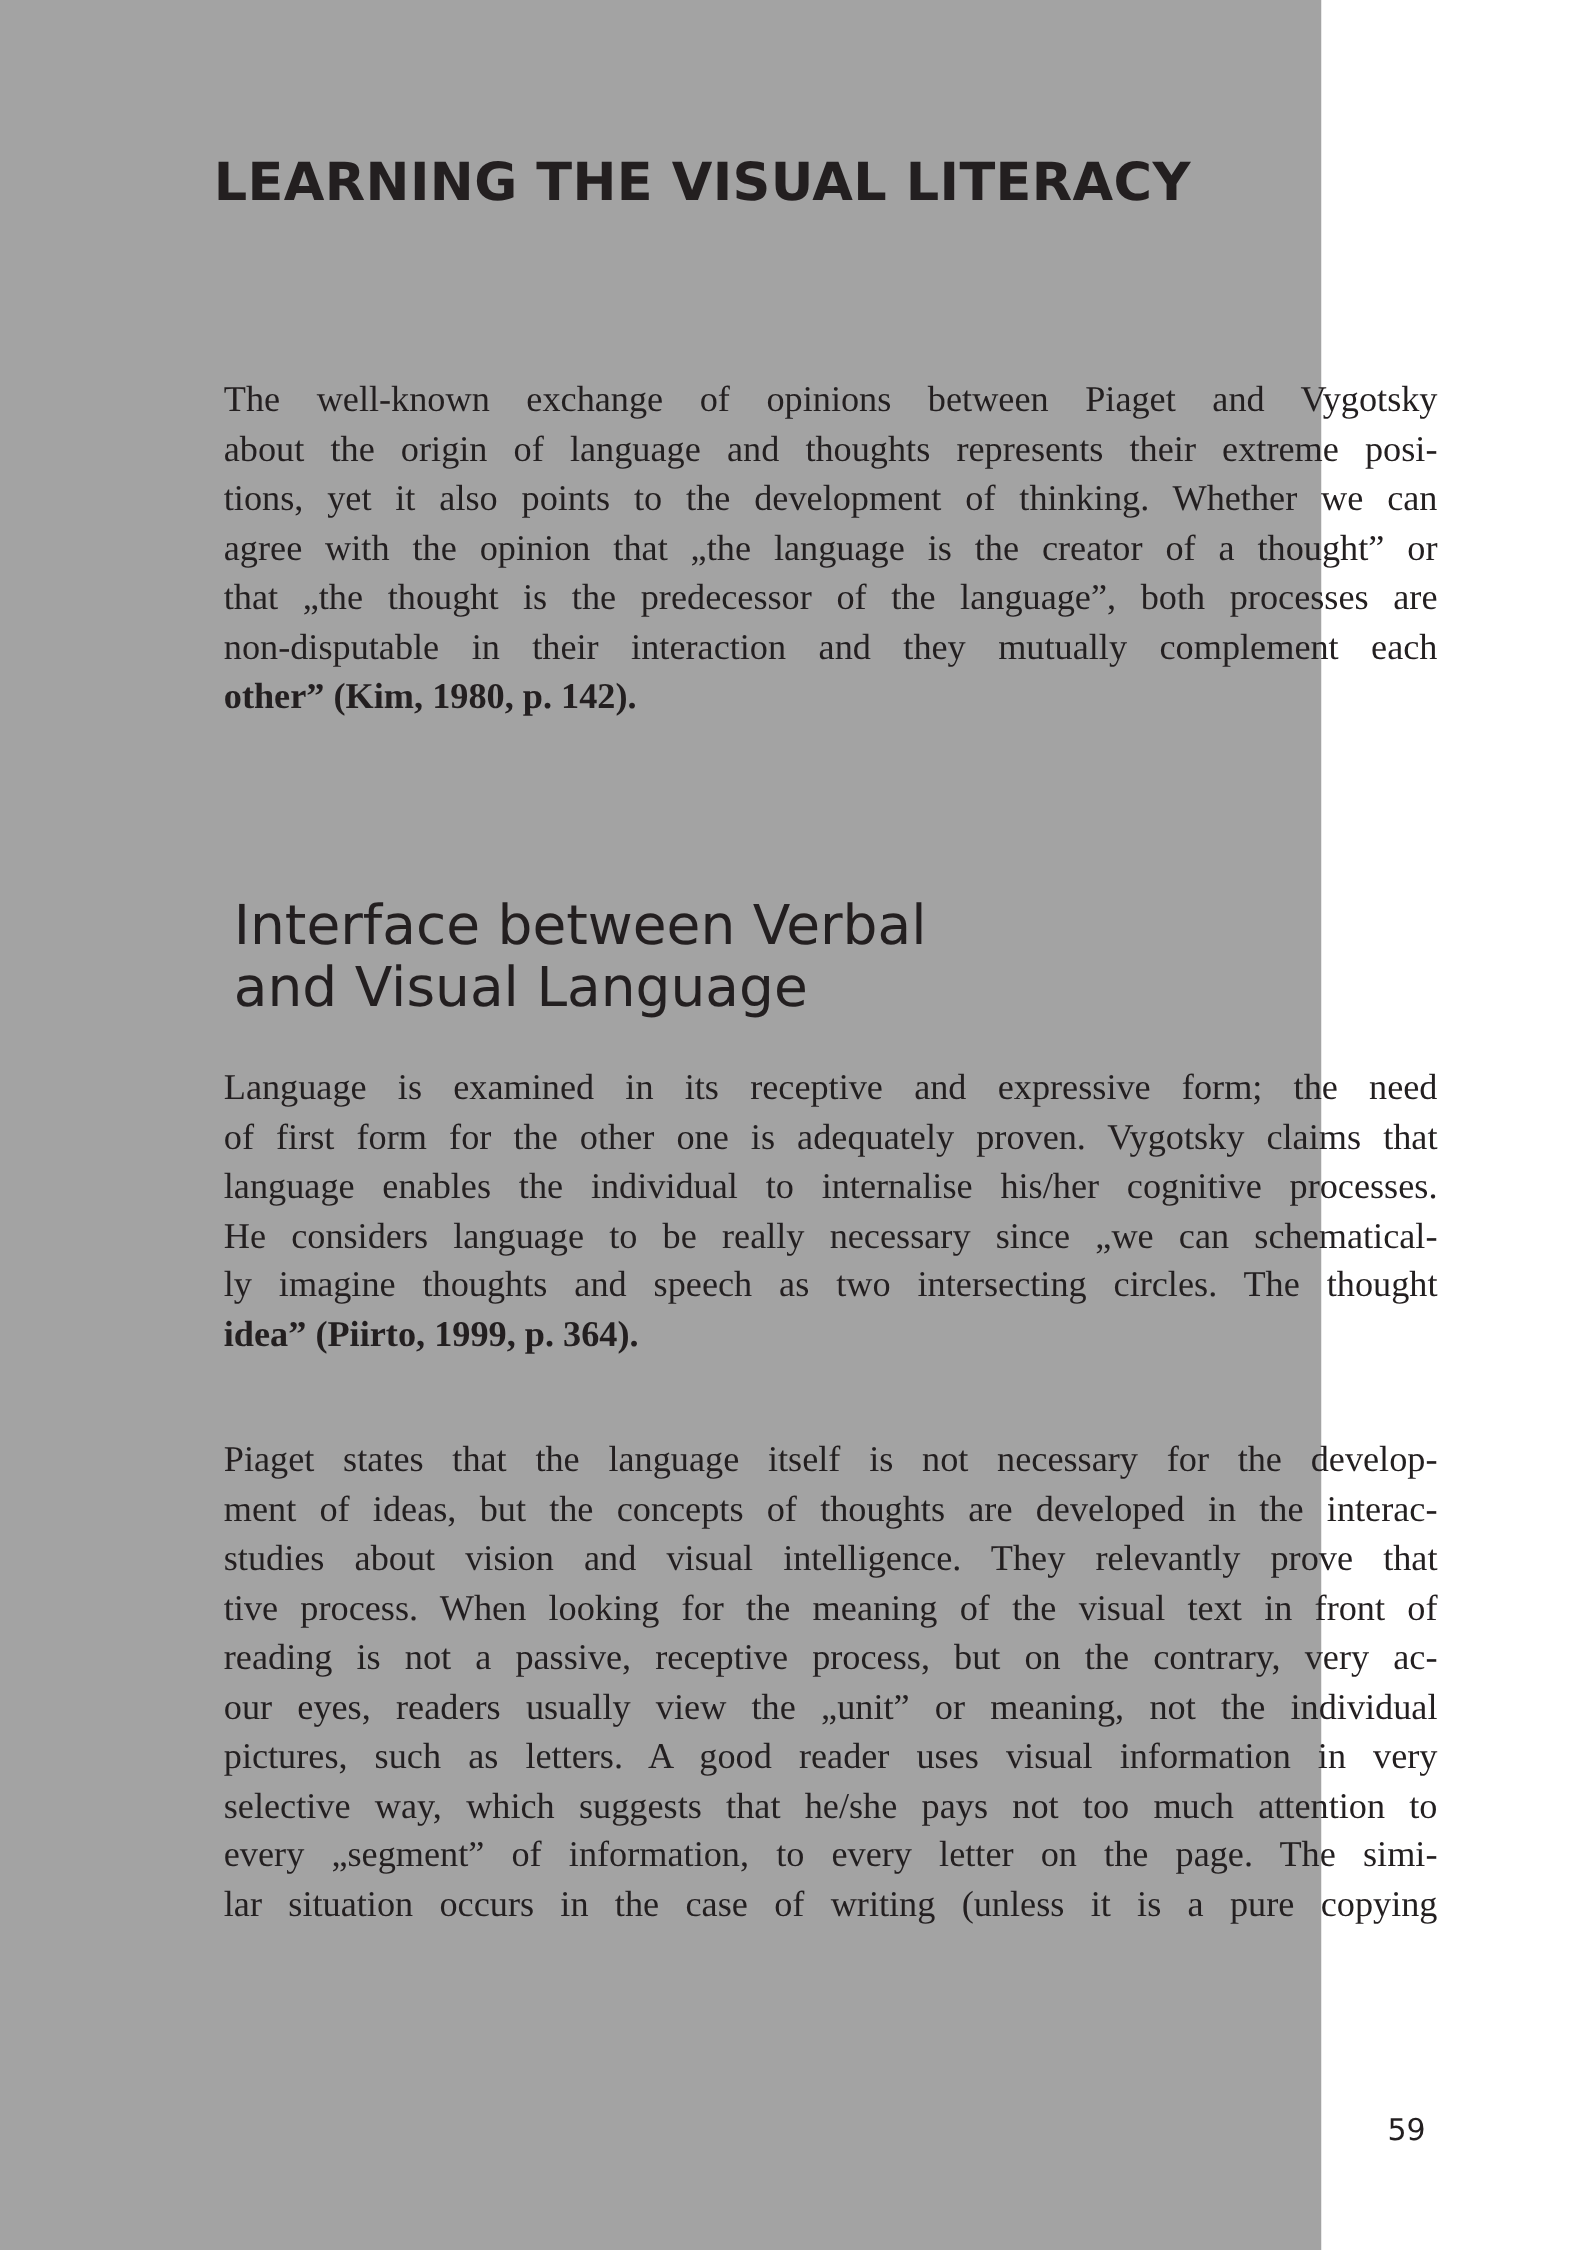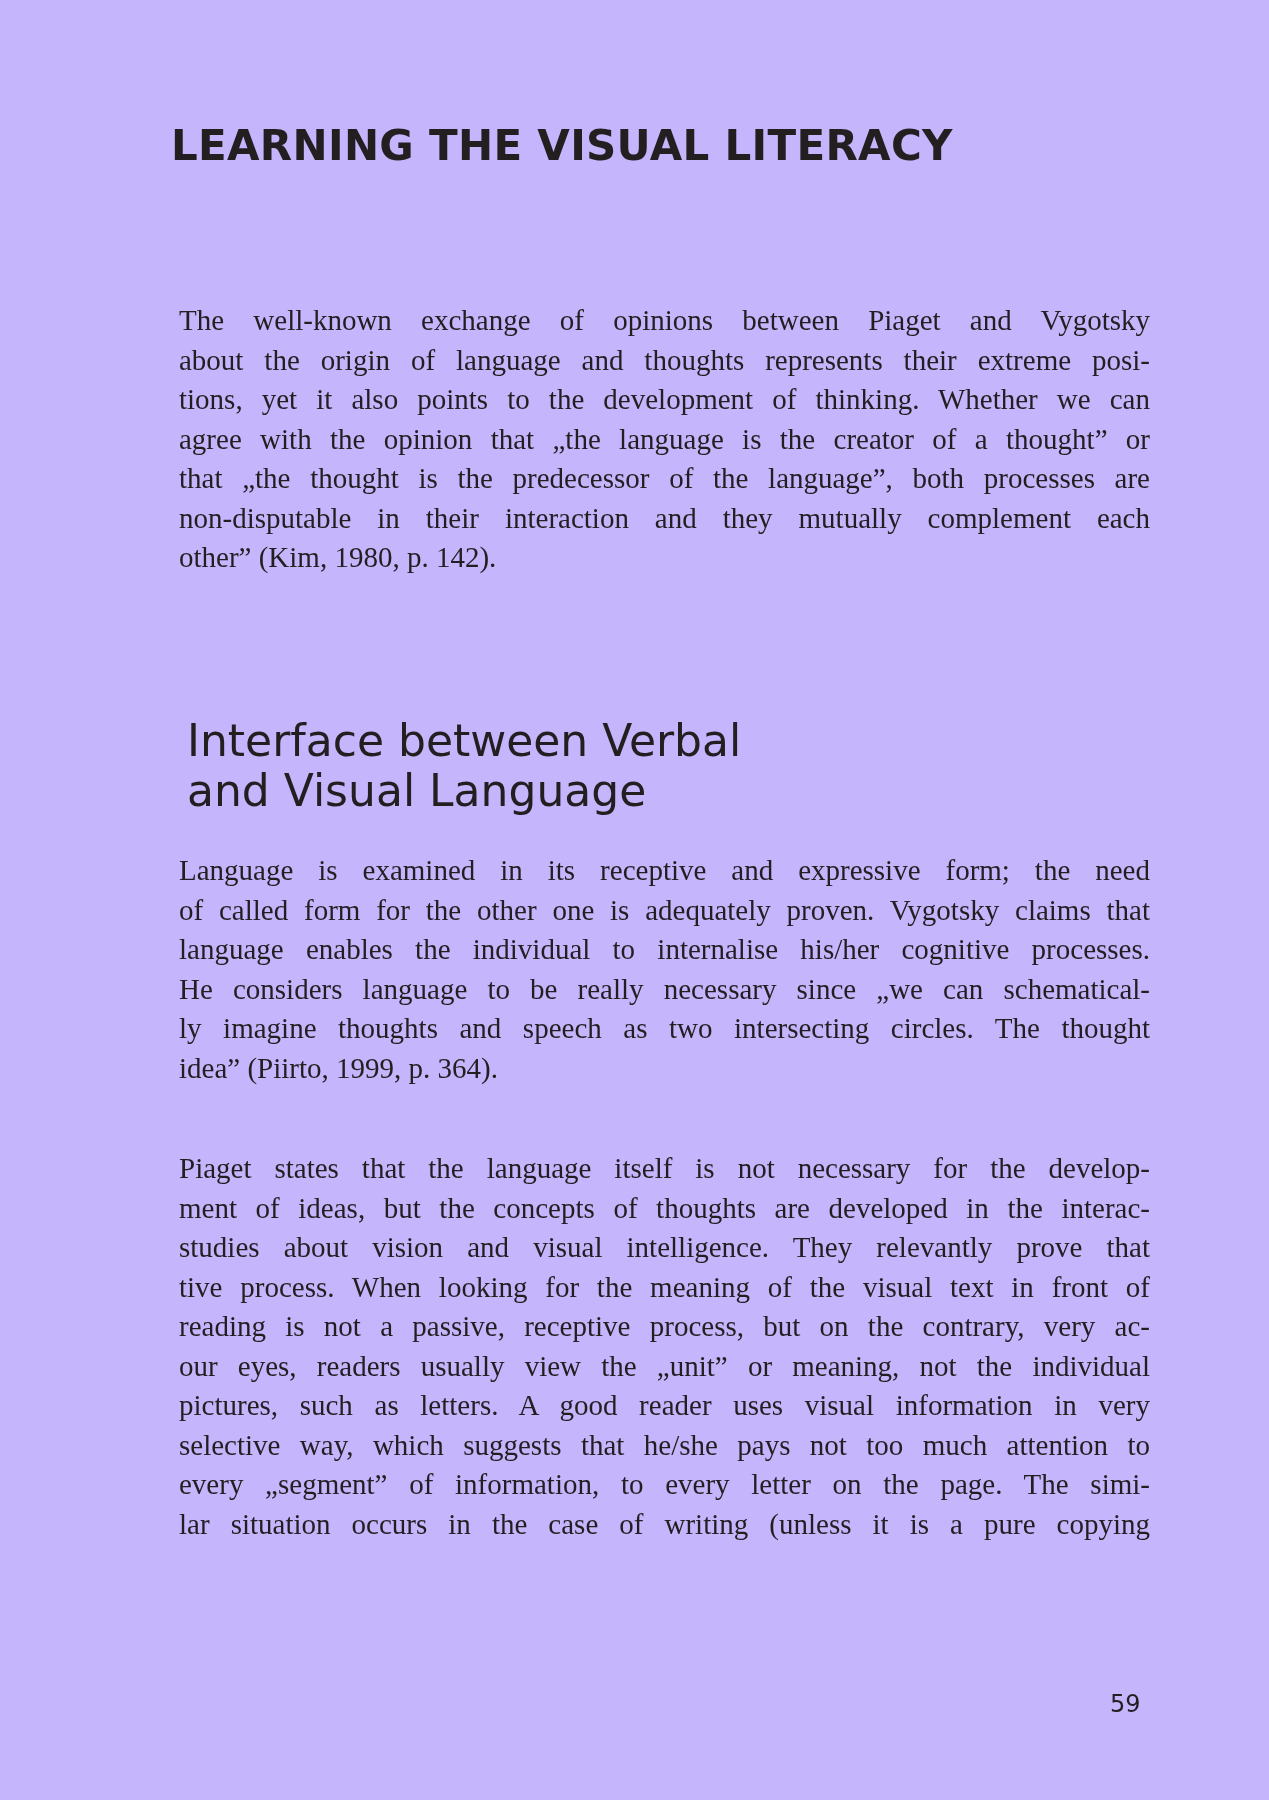--- a/index.html
+++ b/index.html
@@ -10,23 +10,23 @@
     body {
       width: 1269px;
       height: 1800px;
       position: relative;
       overflow: hidden;
       color: #231f20;
     }
     .page {
       position: absolute;
       left: 0; top: 0;
-      width: 1269px;
+      width: 1057px;
       height: 1800px;
-      background: #c4b5fd;
+      background: #a3a3a3;
     }
     .chapter-title {
       position: absolute;
       left: 171px;
       top: 118px;
       margin: 0;
       font-family: "DejaVu Sans", sans-serif;
       font-weight: bold;
       font-size: 42px;
       letter-spacing: 0.3px;
@@ -60,20 +60,21 @@
       display: block;
       text-align: justify;
       text-align-last: justify;
       white-space: nowrap;
       height: 39.5px;
       overflow: visible;
     }
     .para .ln.last {
       text-align: left;
       text-align-last: left;
+      font-weight: bold;
     }
     #p1 { top: 293px; }
     #p2 { top: 843px; }
     #p3 { top: 1141px; }
     .page-number {
       position: absolute;
       left: 1110px;
       top: 1692px;
       font-family: "DejaVu Sans", sans-serif;
       font-size: 24px;
@@ -98,21 +99,21 @@
     <span class="ln last">other” (Kim, 1980, p. 142).</span>
   </p>
 
   <h2 class="section-title">
     <span class="ln">Interface between Verbal</span>
     <span class="ln">and Visual Language</span>
   </h2>
 
   <p class="para" id="p2">
     <span class="ln">Language is examined in its receptive and expressive form; the need</span>
-    <span class="ln">of called form for the other one is adequately proven. Vygotsky claims that</span>
+    <span class="ln">of first form for the other one is adequately proven. Vygotsky claims that</span>
     <span class="ln">language enables the individual to internalise his/her cognitive processes.</span>
     <span class="ln">He considers language to be really necessary since „we can schematical-</span>
     <span class="ln">ly imagine thoughts and speech as two intersecting circles. The thought</span>
     <span class="ln last">idea” (Piirto, 1999, p. 364).</span>
   </p>
 
   <p class="para" id="p3">
     <span class="ln">Piaget states that the language itself is not necessary for the develop-</span>
     <span class="ln">ment of ideas, but the concepts of thoughts are developed in the interac-</span>
     <span class="ln">studies about vision and visual intelligence. They relevantly prove that</span>

